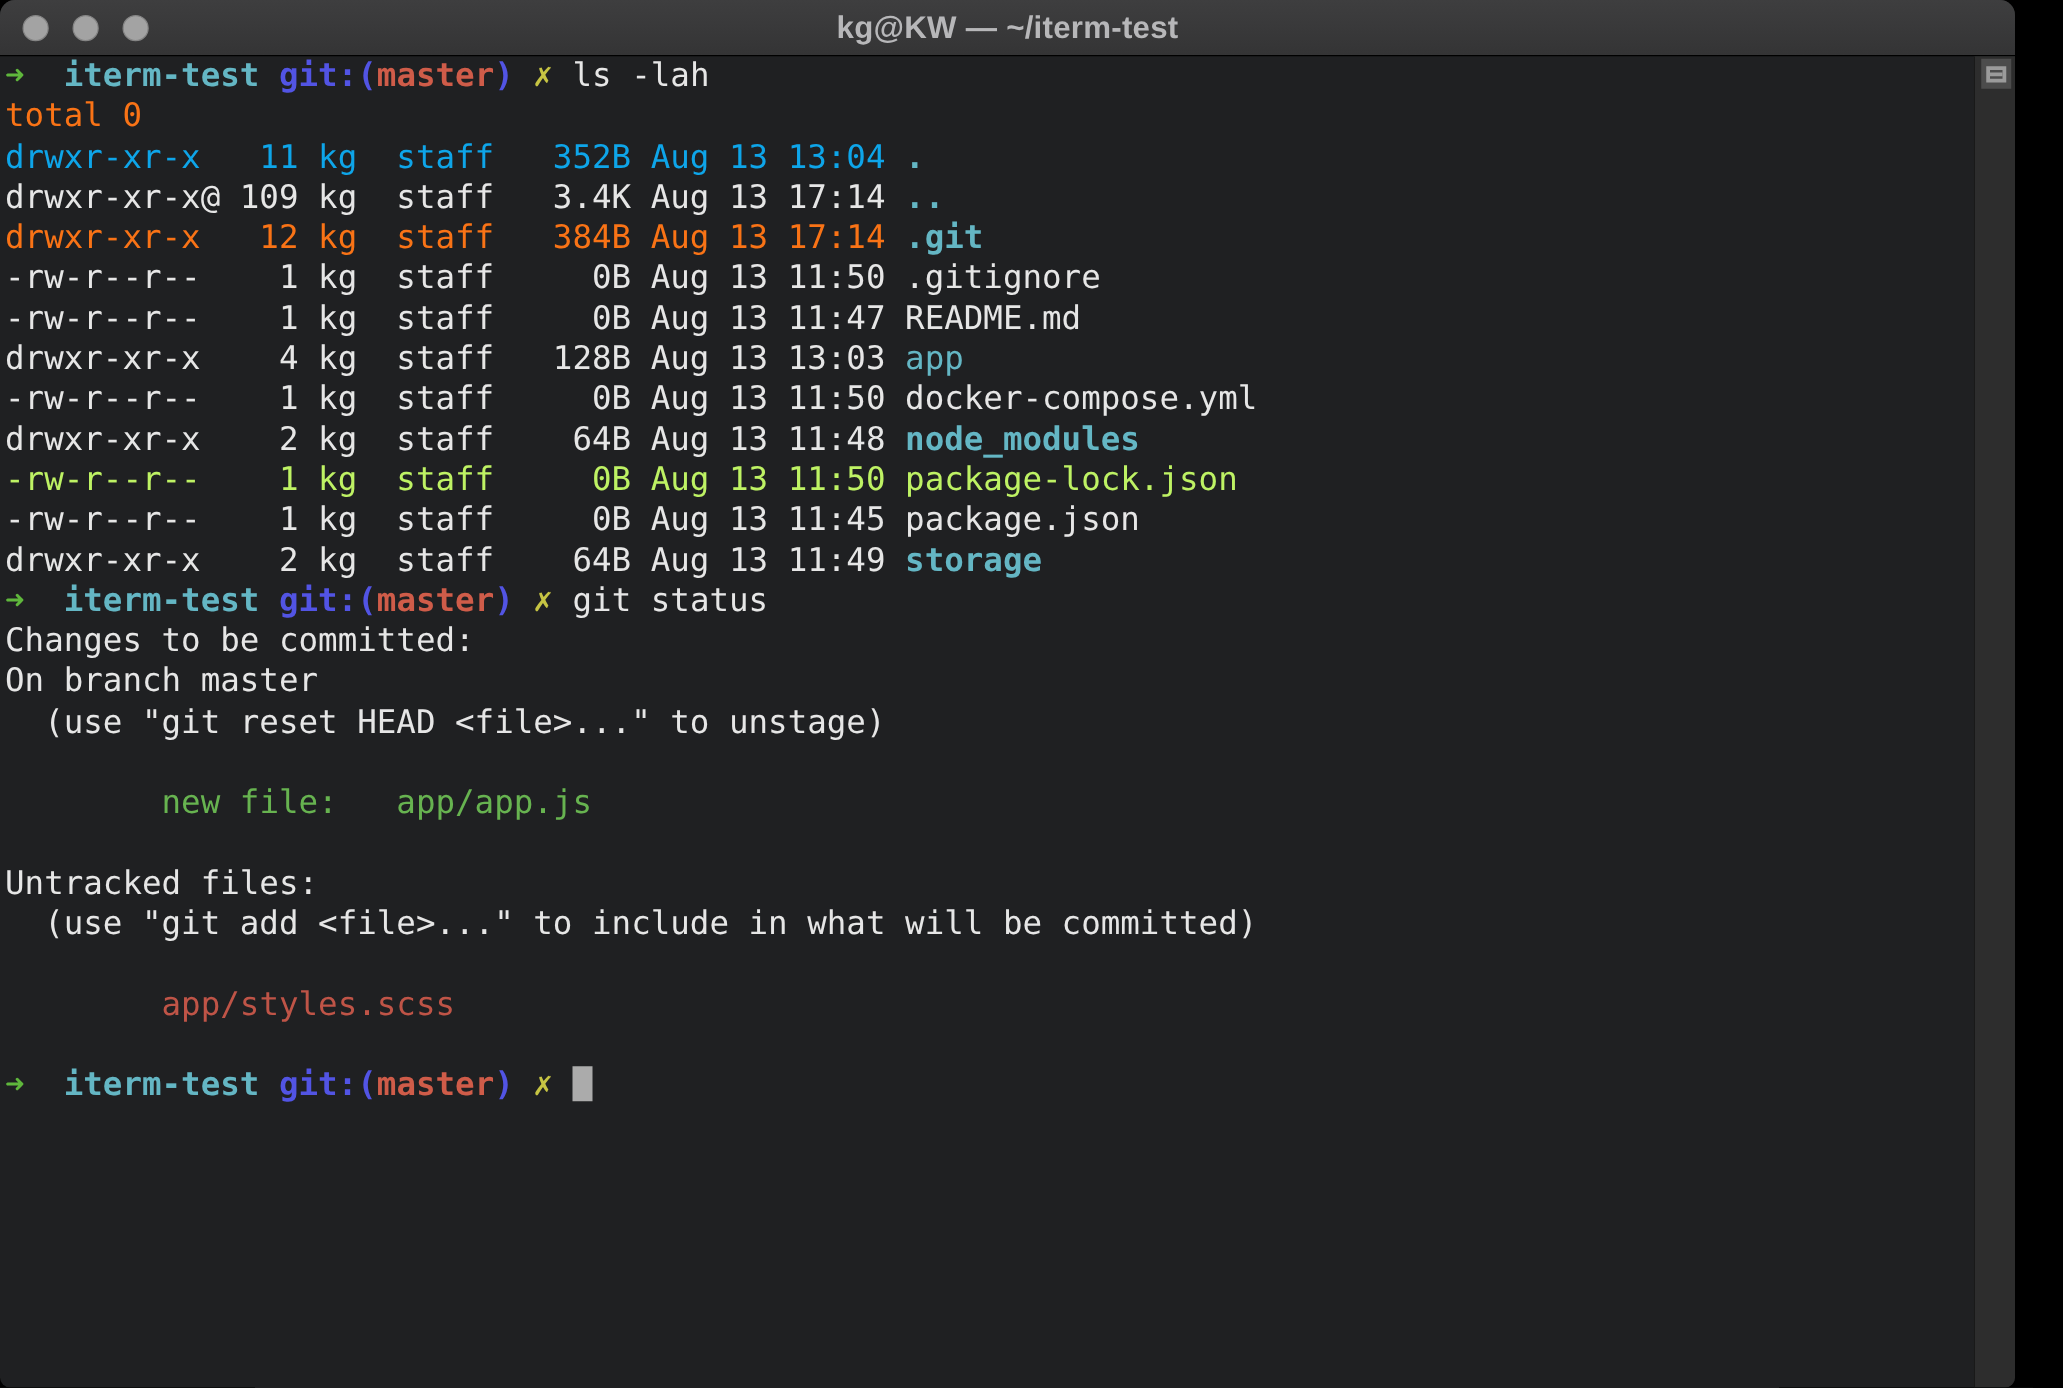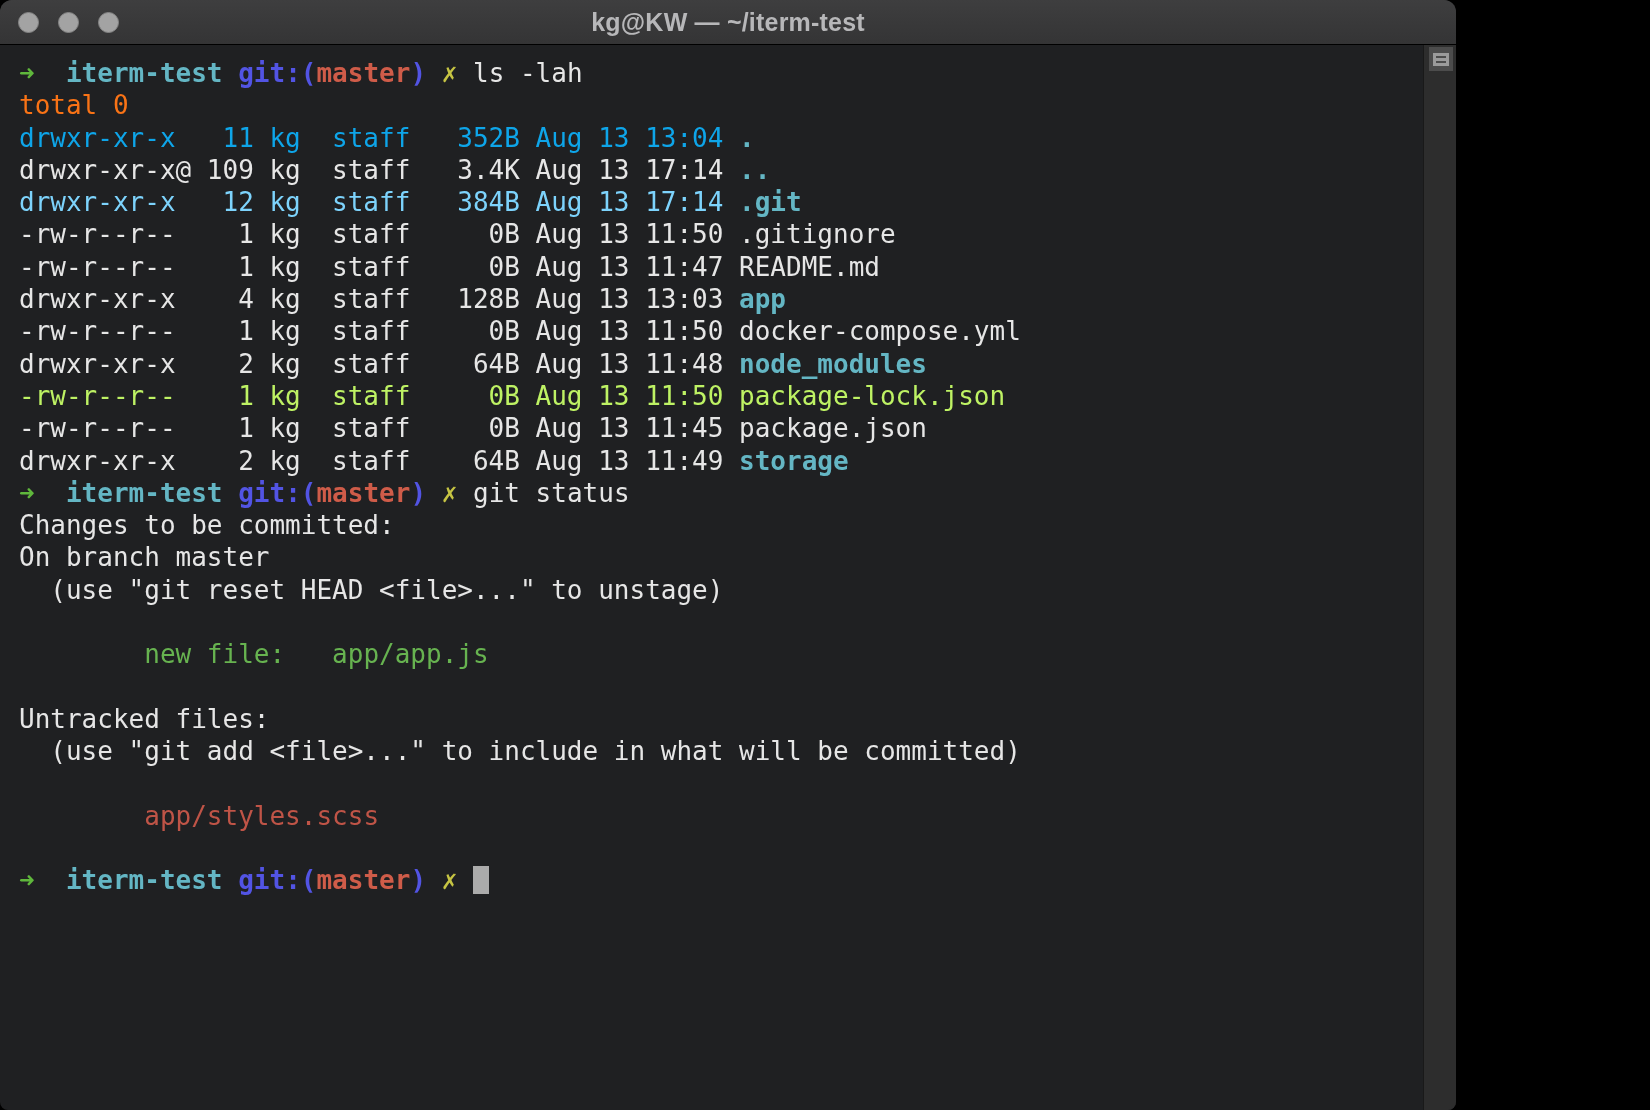--- a/index.html
+++ b/index.html
@@ -1,17 +1,17 @@
 <!DOCTYPE html>
 <html><head>
 <meta charset="utf-8">
 <style>
   html,body{margin:0;padding:0;background:#000;width:1650px;height:1110px;overflow:hidden;}
   .window{
-    position:relative;width:1456px;height:1110px;
+    position:relative;width:1612px;height:1110px;
     background:#1f2022;
     border-radius:12px 12px 8px 8px;
     overflow:hidden;
     font-family:"DejaVu Sans Mono","DejaVu Sans",monospace;
   }
   .titlebar{
     position:relative;height:44px;
     background:linear-gradient(#3e3e3f,#343435);
     border-bottom:1px solid #000;
   }
@@ -23,24 +23,23 @@
   }
   .title{
     position:absolute;left:0;right:0;top:8px;text-align:center;
     font-family:"Liberation Sans","DejaVu Sans",sans-serif;
     font-size:25px;font-weight:bold;color:#b7b7b9;
     letter-spacing:.2px;
   }
   .body{position:absolute;top:45px;left:0;right:0;bottom:0;}
   .screen{
     position:absolute;top:0;left:0;right:32px;bottom:0;
-    padding-left:19px;
+    padding-left:4px;
     font-size:26px;line-height:32.3px;
     color:#e6e6e6;
-    margin-top:12px;
   }
   .line{height:32.3px;white-space:pre;}
   .cursor{
     display:inline-block;width:16px;height:28px;
     vertical-align:-5px;
   }
   .scrollbar{
     position:absolute;top:0;right:0;bottom:0;width:32px;
     background:#2d2d2d;border-left:1px solid #191919;
   }
@@ -67,24 +66,24 @@
       <span class="light"></span>
     </div>
     <div class="title">kg@KW — ~/iterm-test</div>
   </div>
   <div class="body">
     <div class="screen">
         <div class="line"><span style="color: rgb(95, 183, 60); font-weight: bold;">➜</span><span style="color: rgb(230, 230, 230);">  </span><span style="color: rgb(100, 182, 196); font-weight: bold;">iterm-test</span><span style="color: rgb(230, 230, 230);"> </span><span style="color: rgb(82, 84, 228); font-weight: bold;">git:(</span><span style="color: rgb(207, 92, 73); font-weight: bold;">master</span><span style="color: rgb(82, 84, 228); font-weight: bold;">)</span><span style="color: rgb(230, 230, 230);"> </span><span style="color: rgb(198, 196, 67); font-weight: bold;">✗</span><span style="color: rgb(230, 230, 230);"> ls -lah</span></div>
         <div class="line"><span style="color: #f97316;">total 0</span></div>
         <div class="line"><span style="color: #0ea5e9;">drwxr-xr-x   11 kg  staff   352B Aug 13 13:04 </span><span style="color: rgb(100, 182, 196); font-weight: bold;">.</span></div>
         <div class="line"><span style="color: rgb(230, 230, 230); text-align: center;">drwxr-xr-x@ 109 kg  staff   3.4K Aug 13 17:14 </span><span style="color: rgb(100, 182, 196); font-weight: bold;">..</span></div>
-        <div class="line"><span style="color: #7dd3fc;">drwxr-xr-x   12 kg  staff   384B Aug 13 17:14 </span><span style="color: rgb(100, 182, 196); font-weight: bold;">.git</span></div>
+        <div class="line"><span style="color: #f97316;">drwxr-xr-x   12 kg  staff   384B Aug 13 17:14 </span><span style="color: rgb(100, 182, 196); font-weight: bold;">.git</span></div>
         <div class="line"><span style="color: rgb(230, 230, 230);">-rw-r--r--    1 kg  staff     0B Aug 13 11:50 .gitignore</span></div>
         <div class="line"><span style="color: rgb(230, 230, 230);">-rw-r--r--    1 kg  staff     0B Aug 13 11:47 README.md</span></div>
-        <div class="line"><span style="color: rgb(230, 230, 230);">drwxr-xr-x    4 kg  staff   128B Aug 13 13:03 </span><span style="color: rgb(100, 182, 196); font-weight: bold;">app</span></div>
+        <div class="line"><span style="color: rgb(230, 230, 230);">drwxr-xr-x    4 kg  staff   128B Aug 13 13:03 </span><span style="color: rgb(100, 182, 196); font-weight: normal;">app</span></div>
         <div class="line"><span style="color: rgb(230, 230, 230);">-rw-r--r--    1 kg  staff     0B Aug 13 11:50 docker-compose.yml</span></div>
         <div class="line"><span style="color: rgb(230, 230, 230);">drwxr-xr-x    2 kg  staff    64B Aug 13 11:48 </span><span style="color: rgb(100, 182, 196); font-weight: bold;">node_modules</span></div>
         <div class="line"><span style="color: #bef264; text-align: center;">-rw-r--r--    1 kg  staff     0B Aug 13 11:50 package-lock.json</span></div>
         <div class="line"><span style="color: rgb(230, 230, 230);">-rw-r--r--    1 kg  staff     0B Aug 13 11:45 package.json</span></div>
         <div class="line"><span style="color: rgb(230, 230, 230);">drwxr-xr-x    2 kg  staff    64B Aug 13 11:49 </span><span style="color: rgb(100, 182, 196); font-weight: bold;">storage</span></div>
         <div class="line"><span style="color: rgb(95, 183, 60); font-weight: bold;">➜</span><span style="color: rgb(230, 230, 230);">  </span><span style="color: rgb(100, 182, 196); font-weight: bold;">iterm-test</span><span style="color: rgb(230, 230, 230);"> </span><span style="color: rgb(82, 84, 228); font-weight: bold;">git:(</span><span style="color: rgb(207, 92, 73); font-weight: bold;">master</span><span style="color: rgb(82, 84, 228); font-weight: bold;">)</span><span style="color: rgb(230, 230, 230);"> </span><span style="color: rgb(198, 196, 67); font-weight: bold;">✗</span><span style="color: rgb(230, 230, 230);"> git status</span></div>
         <div class="line"><span style="color: rgb(230, 230, 230);">Changes to be committed:</span></div>
         <div class="line"><span style="color: rgb(230, 230, 230);">On branch master</span></div>
         <div class="line"><span style="color: rgb(230, 230, 230);">  (use "git reset HEAD &lt;file&gt;..." to unstage)</span></div>
         <div class="line"></div>

